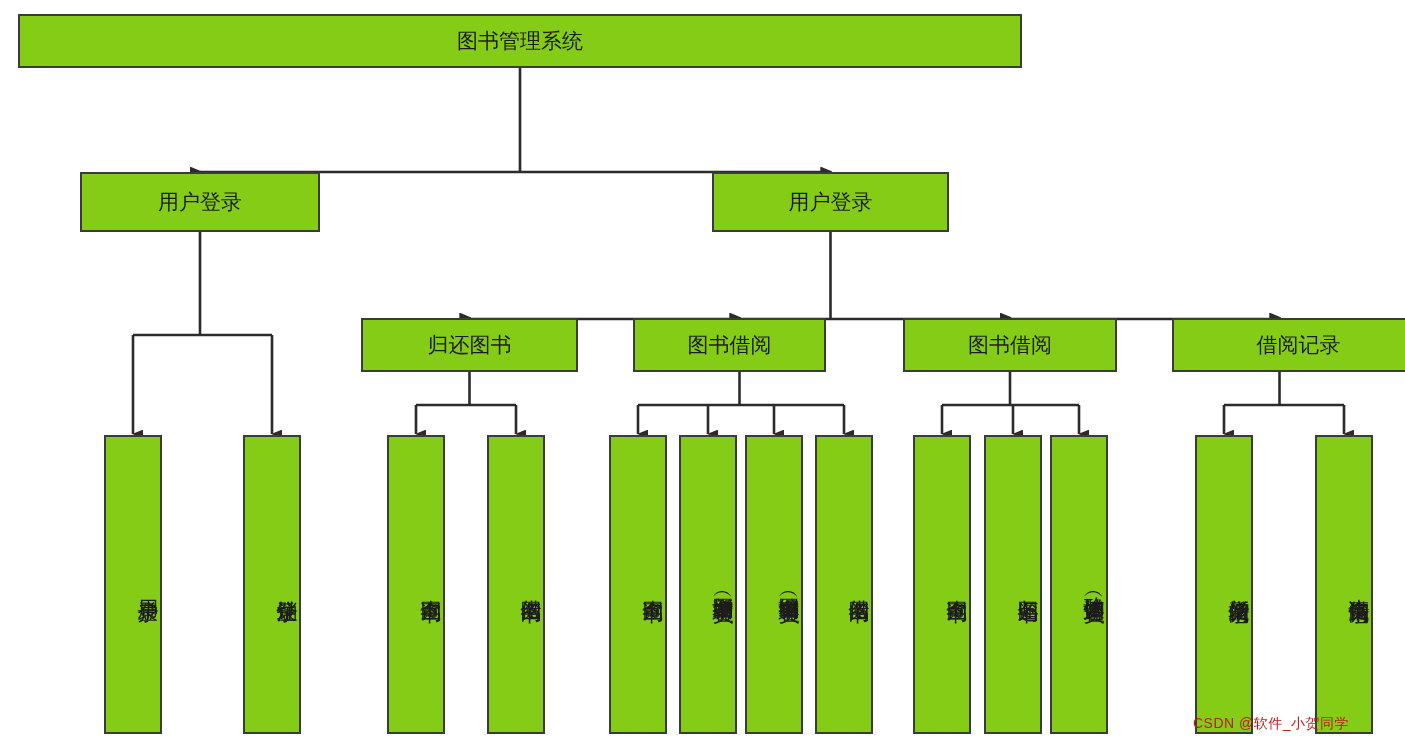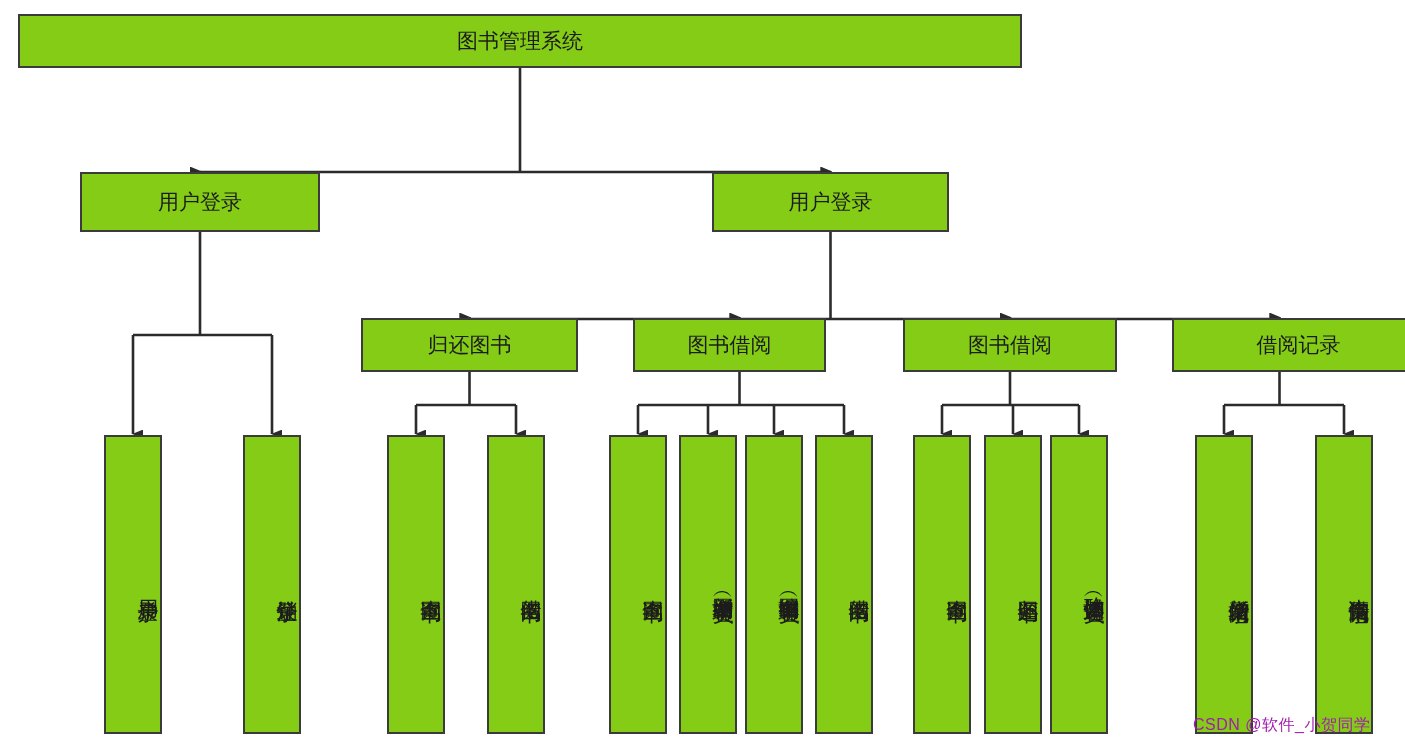--- a/index.html
+++ b/index.html
@@ -52,22 +52,22 @@
     justify-content: center;
   }
   .node.v .vlabel {
     writing-mode: vertical-rl;
     text-orientation: upright;
     white-space: normal;
     display: block;
   }
   .watermark {
     position: absolute;
-    font-size: 16px;
-    color: #a21caf;
+    font-size: 14px;
+    color: #b91c1c;
     white-space: nowrap;
     z-index: 3;
     letter-spacing: 0.5px;
     text-align: center;
   }
 </style>
 </head>
 <body>
 
 <div id="canvas">

